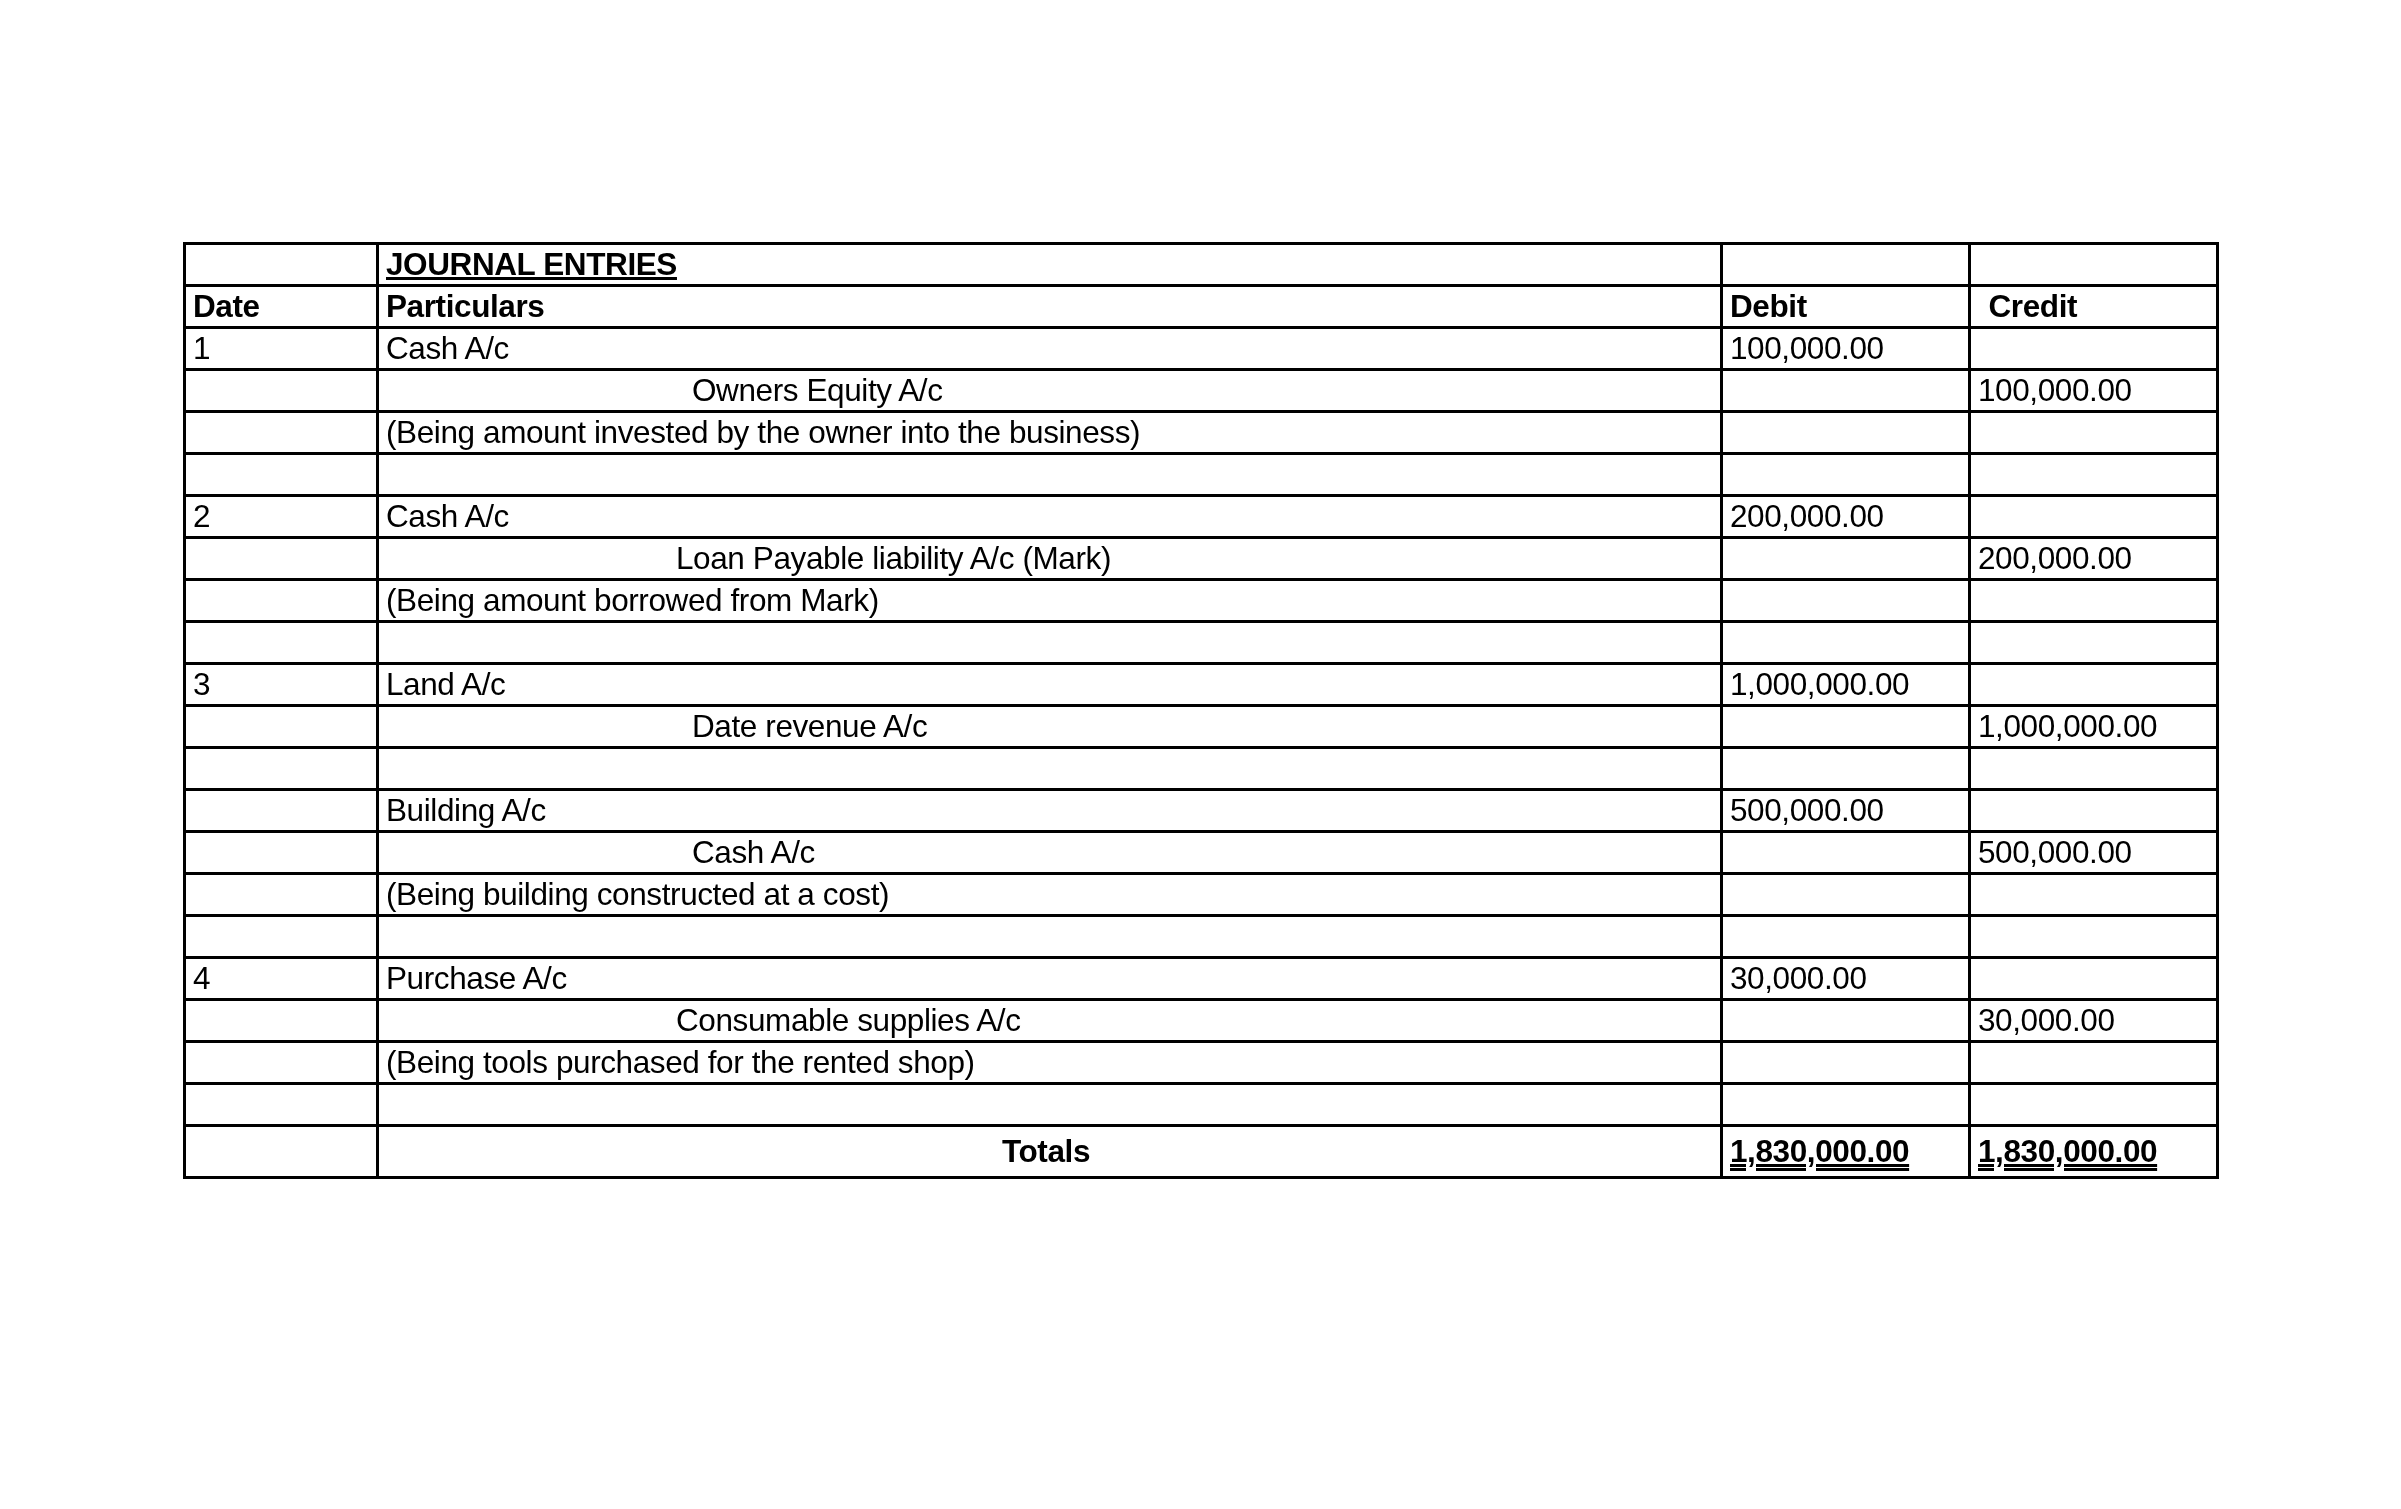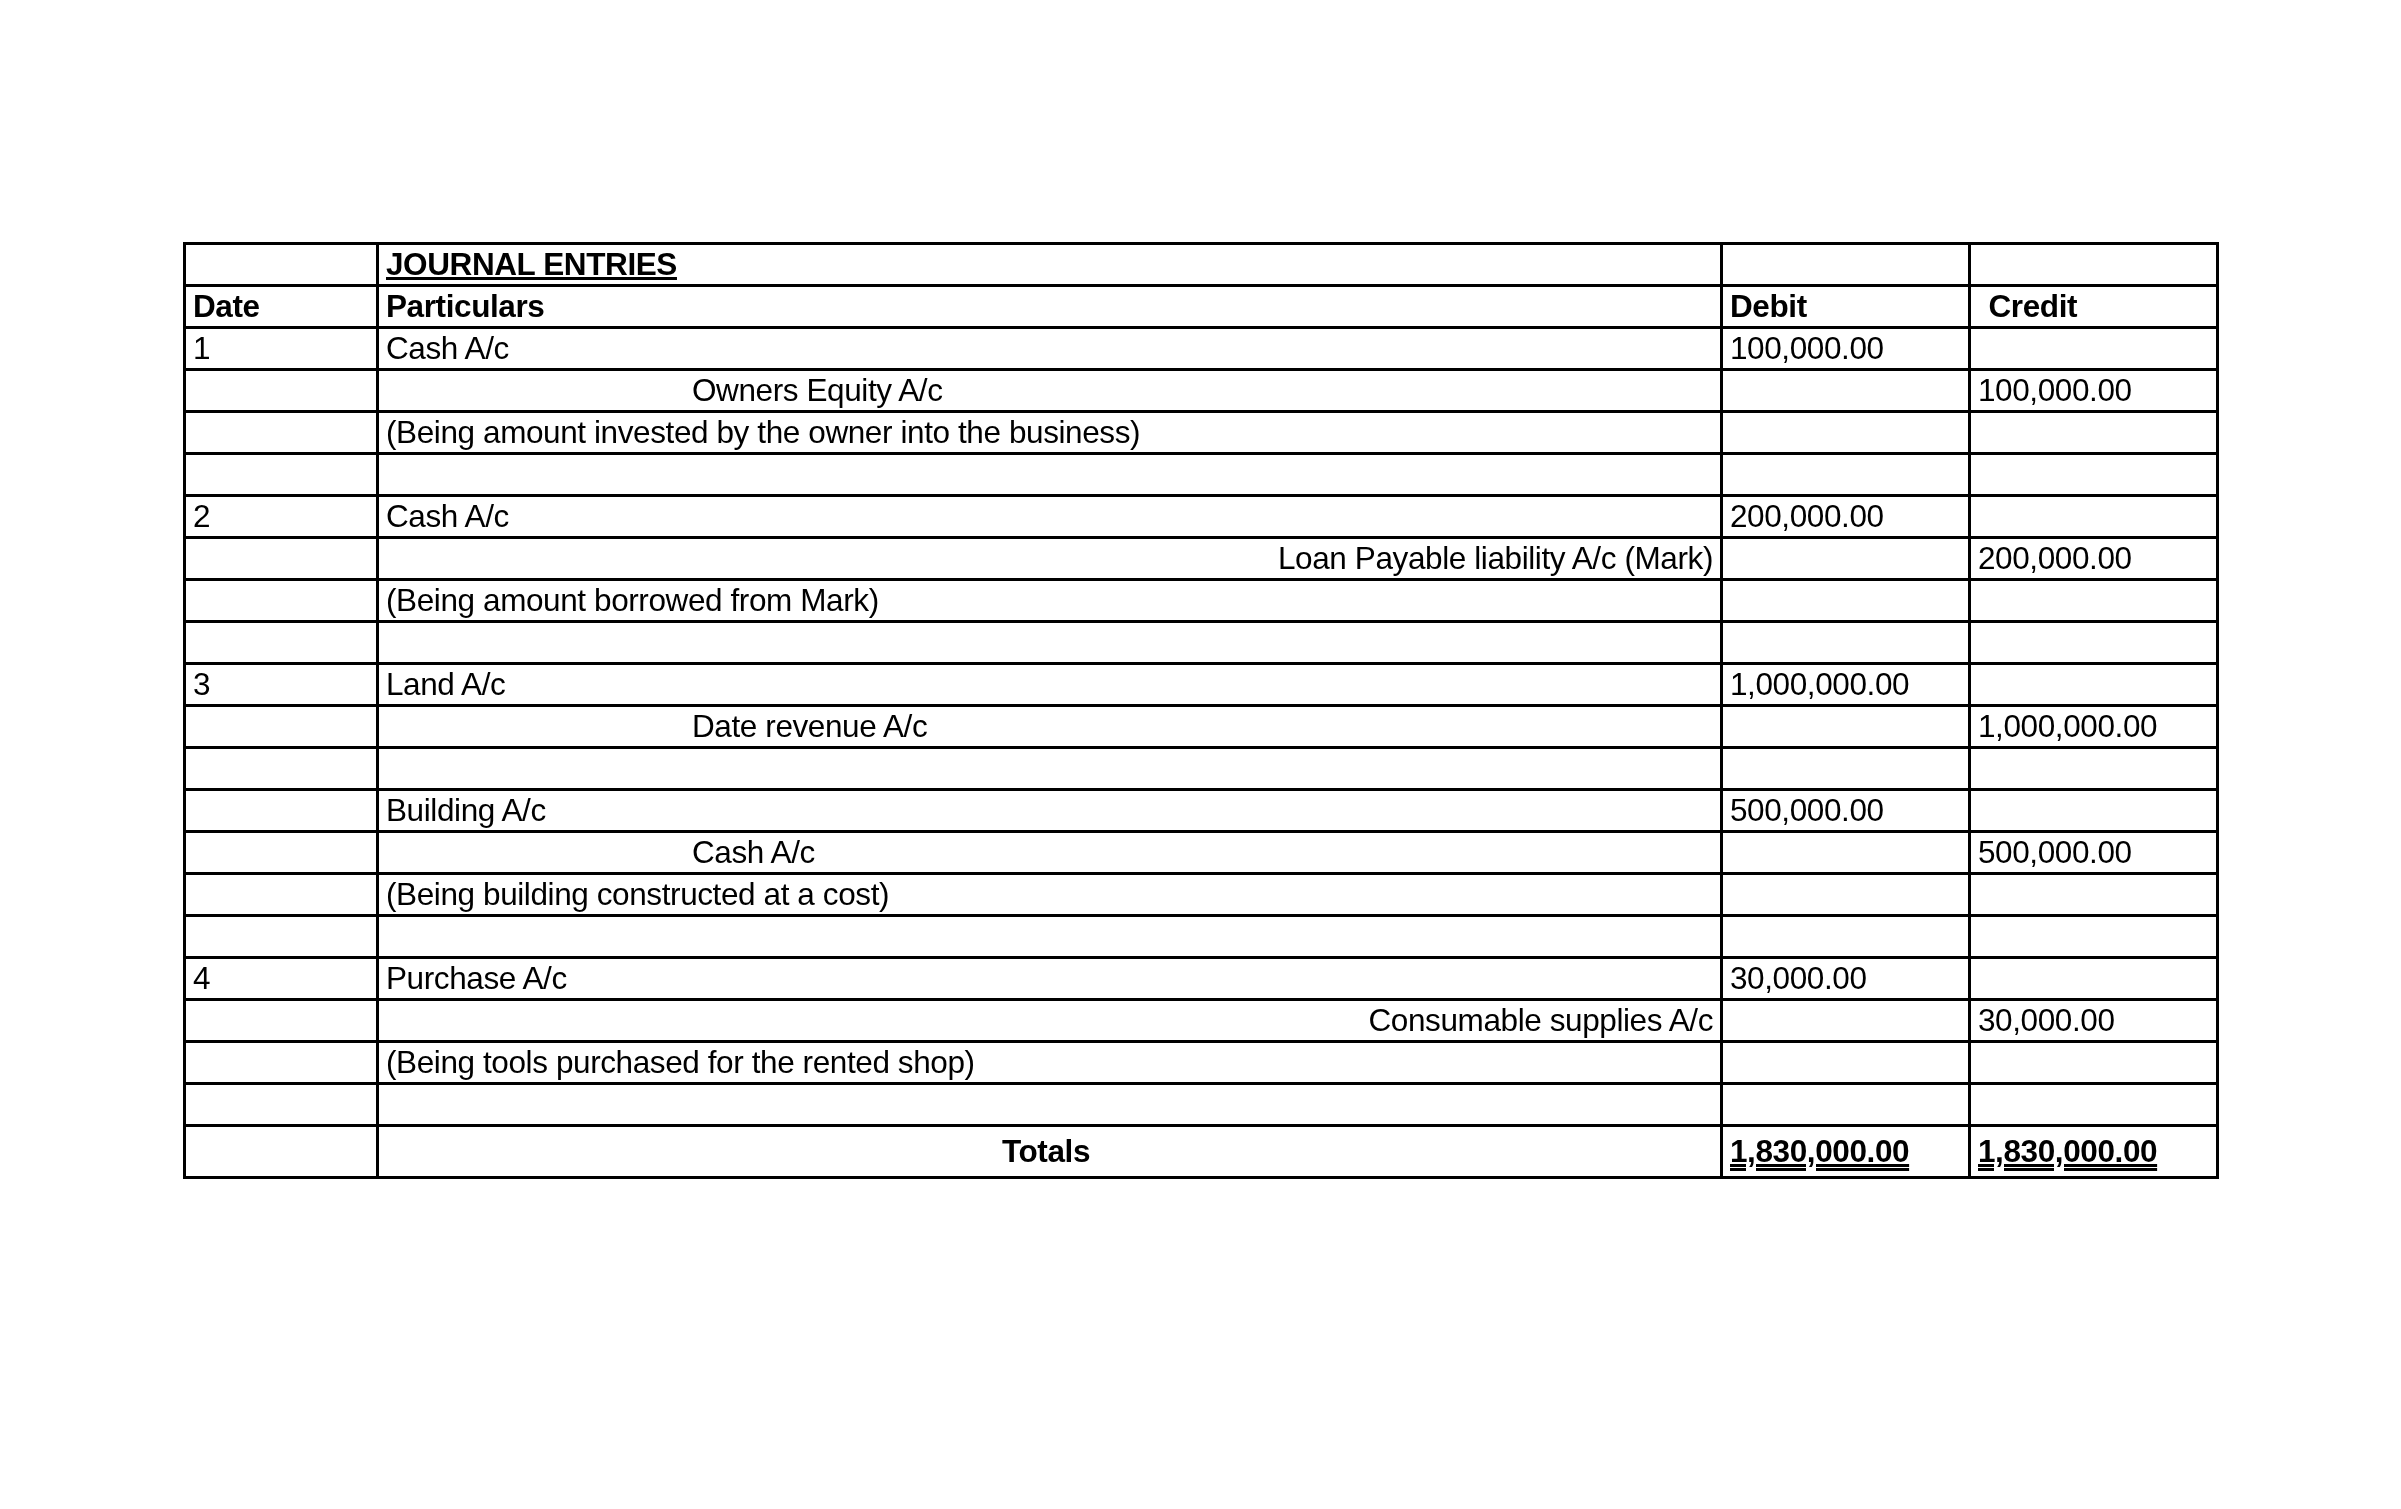--- a/index.html
+++ b/index.html
@@ -10,21 +10,21 @@
   td { border:3.5px solid #000; height:39px; padding:0 7px; font-size:31.5px; line-height:39px;
        white-space:nowrap; overflow:visible; vertical-align:bottom; letter-spacing:-0.4px; }
   col.c-date { width:193px; }
   col.c-part { width:1344px; }
   col.c-deb { width:248px; }
   col.c-cred { width:248px; }
   .bold { font-weight:bold; }
   .title { font-weight:bold; text-decoration:underline; text-decoration-thickness:2.6px; }
   .num { padding-right:15.7px; }
   .credit-acct { padding-left:313px; }
-  .credit-acct.wide { padding-left:297px;text-align:right; }
+  .credit-acct.wide { padding-left:297px; }
   tr.totals td { height:49px; line-height:49px; }
   .totals-label { font-weight:bold; text-align:center; padding-left:0; }
   .dbl { font-weight:bold; text-decoration:underline double; text-decoration-thickness:2.6px; }
 </style>
 </head>
 <body>
 
 <div class="sheet">
   <table>
     <colgroup>

